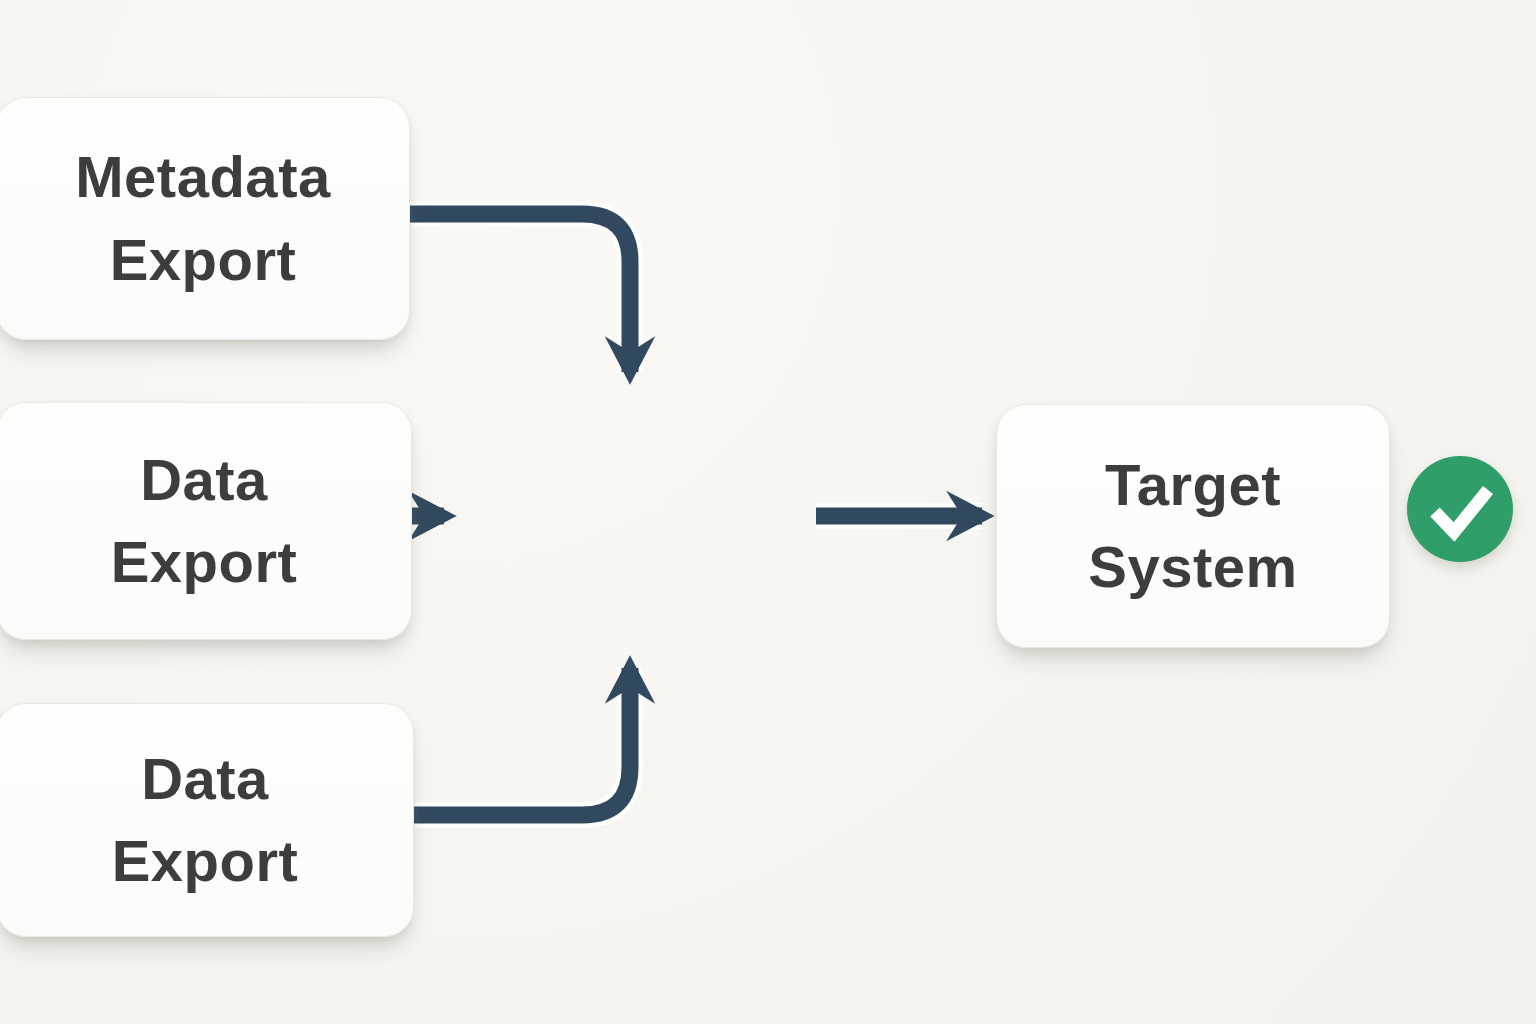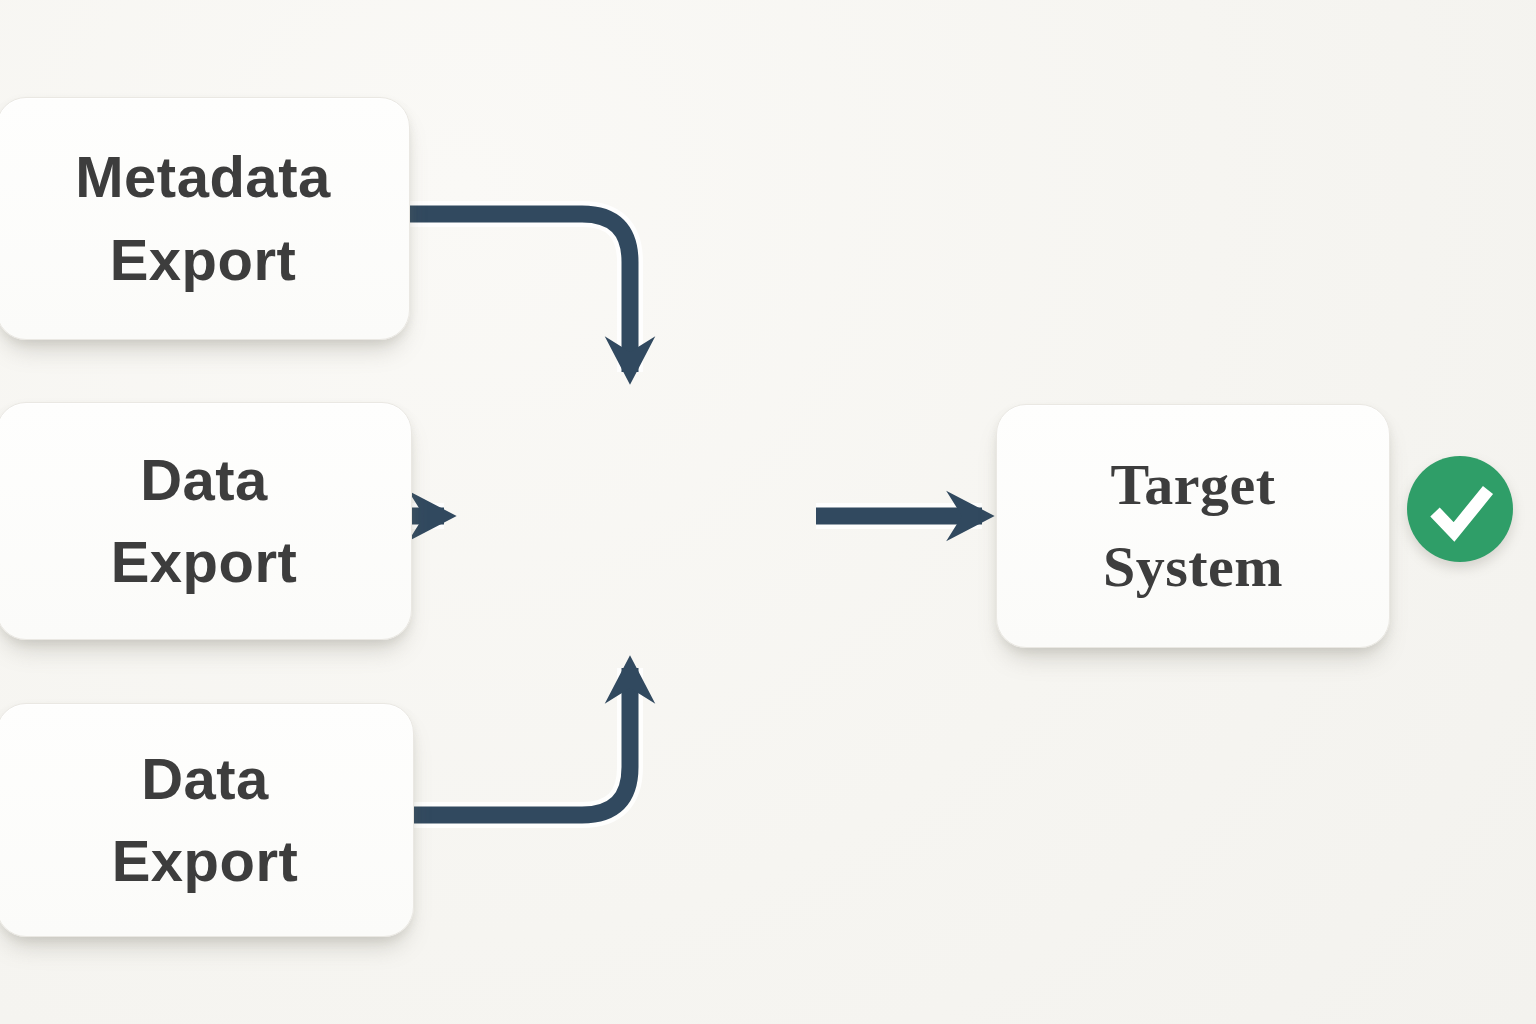--- a/index.html
+++ b/index.html
@@ -33,21 +33,21 @@
     font-size: 58px;
     line-height: 1.42;
     text-align: center;
     white-space: pre-line;
     letter-spacing: 0.5px;
   }
   .node-metadata-export { left: -4px;  top: 97px;  width: 412px; height: 241px; }
   .node-data-export-top { left: -4px;  top: 402px; width: 414px; height: 236px; }
   .node-data-export-bottom { left: -4px; top: 703px; width: 416px; height: 232px; }
   .node-staging        { left: 463px; top: 408px; width: 354px; height: 230px; }
-  .node-target-system  { left: 996px; top: 404px; width: 392px; height: 242px; font-family: Liberation Serif, serif; }
+  .node-target-system  { left: 996px; top: 404px; width: 392px; height: 242px; }
 
   .arrows-layer {
     position: absolute;
     left: 0; top: 0;
     width: 1536px;
     height: 1024px;
     pointer-events: none;
   }
   .edge-halo {
     fill: none;

